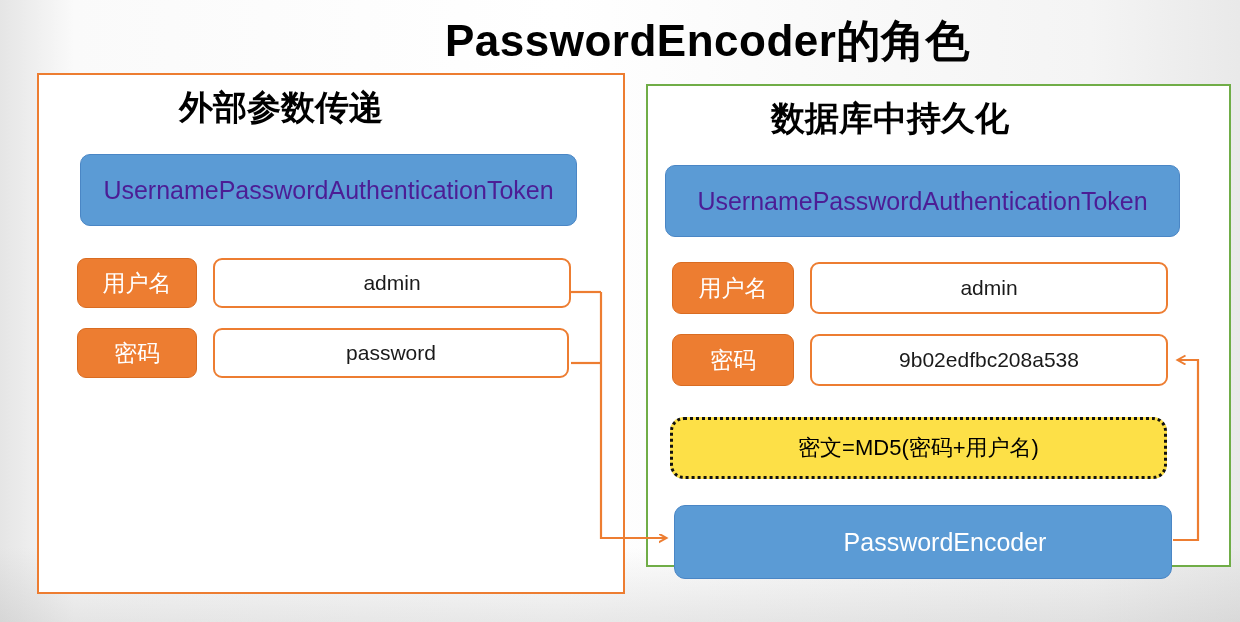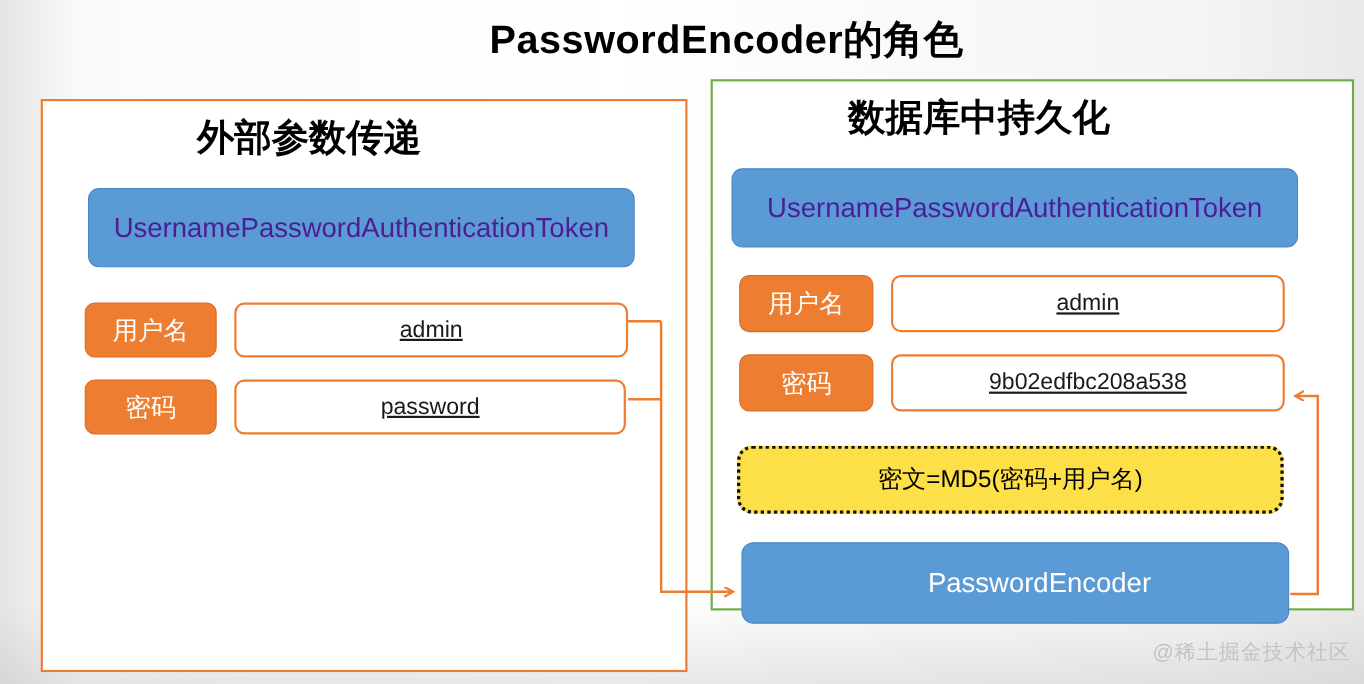--- a/index.html
+++ b/index.html
@@ -8,26 +8,26 @@
     position:relative;
     width:1240px; height:622px;
     overflow:hidden;
     font-family:"Liberation Sans","DejaVu Sans",sans-serif;
     background:
       linear-gradient(to bottom, rgba(255,255,255,0) 88%, rgba(180,180,180,0.30) 100%),
       linear-gradient(to right, #e5e5e5 0%, #fafafa 6%, #ffffff 45%, #f4f4f4 88%, #e9e9e9 100%);
   }
   .diagram-title {
     position:absolute; left:445px; top:12px;
-    font-size:36px; font-weight:bold; color:#000;
+    font-size:44px; font-weight:bold; color:#000;
     white-space:nowrap; letter-spacing:0.5px;
   }
   .panel { position:absolute; background:#ffffff; }
-  .panel-left  { left:37px;  top:90px; width:588px; height:521px; border:2px solid #ED7D31;padding-left:33px; }
-  .panel-right { left:646px; top:72px; width:585px; height:483px; border:2px solid #70AD47; }
+  .panel-left  { left:37px;  top:73px; width:588px; height:521px; border:2px solid #ED7D31;padding-left:33px; }
+  .panel-right { left:646px; top:84px; width:585px; height:483px; border:2px solid #70AD47; }
   .panel-title {
     position:absolute; top:10px;
     font-size:34px; font-weight:bold; color:#000; white-space:nowrap;
   }
   .panel-left  .panel-title { left:140px; }
   .panel-right .panel-title { left:123px; }
   .token-box {
     position:absolute;
     background:#5B9BD5; border:1px solid #4a86c5; border-radius:10px;
     color:#4c1d95; font-size:25px;
@@ -43,21 +43,20 @@
     display:flex; align-items:center; justify-content:center;
     white-space:nowrap;
     font-family:Liberation Mono, monospace;
   }
   .field-value {
     position:absolute;
     background:#fff; border:2px solid #ED7D31; border-radius:9px;
     color:#1a1a1a; font-size:21px;
     display:flex; align-items:center; justify-content:center;
     white-space:nowrap;
-    text-decoration:underline;
   }
   .panel-left  .row1 .field-label { left:38px;  top:183px; width:120px; height:50px; }
   .panel-left  .row1 .field-value { left:174px; top:183px; width:358px; height:50px; }
   .panel-left  .row2 .field-label { left:38px;  top:253px; width:120px; height:50px; }
   .panel-left  .row2 .field-value { left:174px; top:253px; width:356px; height:50px; }
   .panel-right .row1 .field-label { left:24px;  top:176px; width:122px; height:52px; }
   .panel-right .row1 .field-value { left:162px; top:176px; width:358px; height:52px; }
   .panel-right .row2 .field-label { left:24px;  top:248px; width:122px; height:52px; }
   .panel-right .row2 .field-value { left:162px; top:248px; width:358px; height:52px; }
   .formula-box {
@@ -124,15 +123,14 @@
       <marker id="arrowhead" markerWidth="12" markerHeight="12" refX="7.5" refY="4.5" orient="auto" markerUnits="userSpaceOnUse">
         <path d="M0,0 L8,4.5 L0,9" fill="none" stroke="#ED7D31" stroke-width="2"></path>
       </marker>
     </defs>
     <path d="M571,292 L601,292" fill="none" stroke="#ED7D31" stroke-width="2.2"></path>
     <path d="M571,363 L601,363" fill="none" stroke="#ED7D31" stroke-width="2.2"></path>
     <path d="M601,292 L601,538 L666,538" fill="none" stroke="#ED7D31" stroke-width="2.2" marker-end="url(#arrowhead)"></path>
     <path d="M1173,540 L1198,540 L1198,360 L1178,360" fill="none" stroke="#ED7D31" stroke-width="2.2" marker-end="url(#arrowhead)"></path>
   </svg>
 
-  <div class="watermark">@稀土掘金技术社区</div>
 
 </div>
 
 </body></html>

